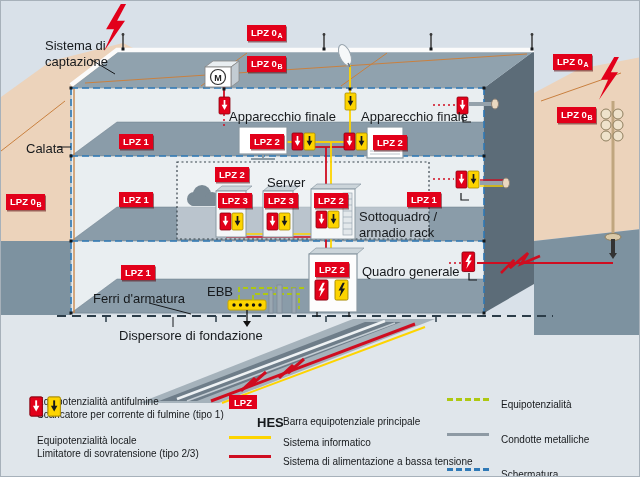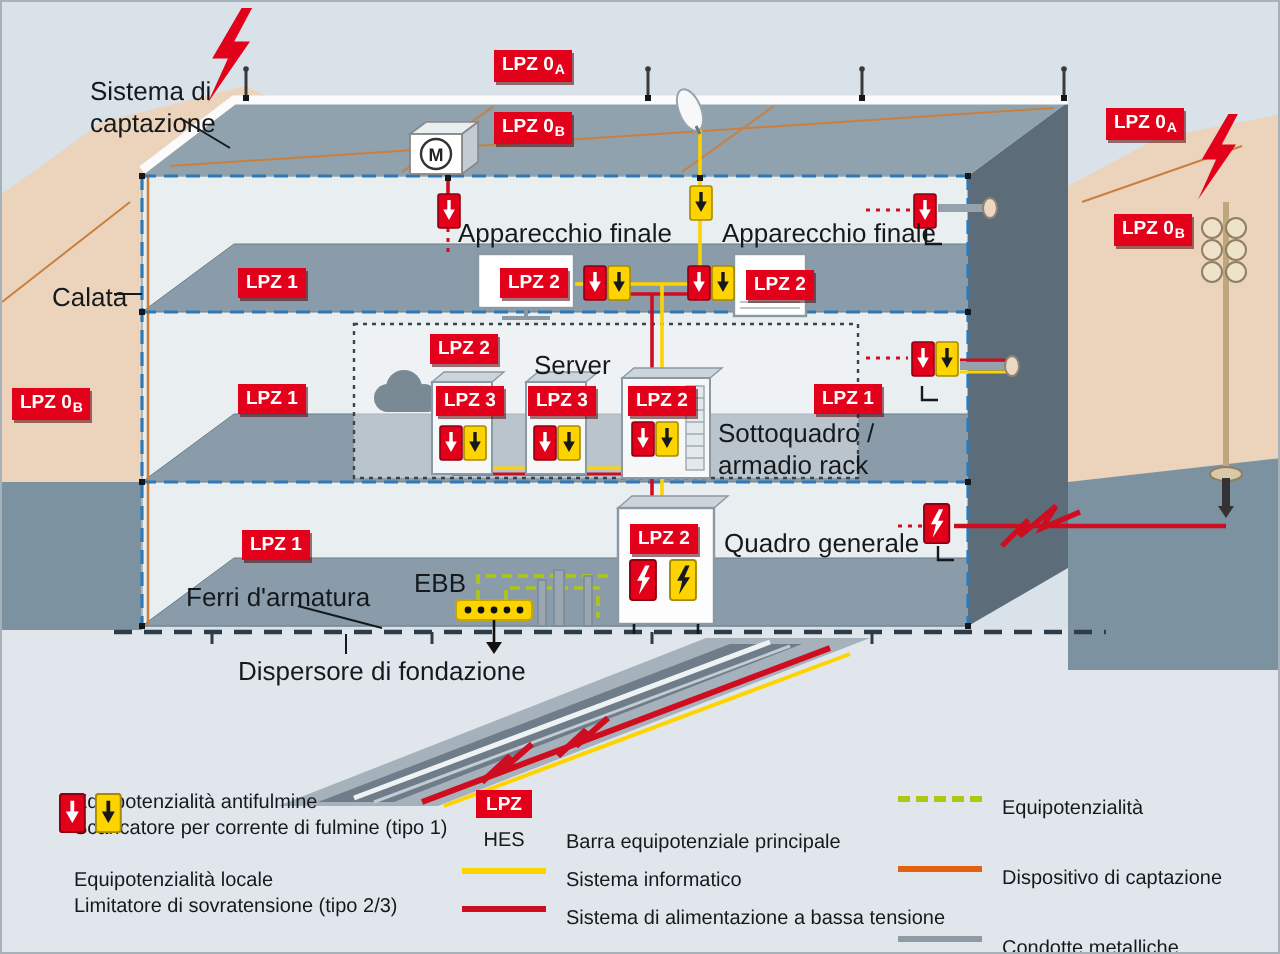--- a/index.html
+++ b/index.html
@@ -7,24 +7,24 @@
          background:#d9e1e9;overflow:hidden;font-family:"Liberation Sans",sans-serif;}
   .stage svg{position:absolute;left:0;top:0;}
   .lbl{position:absolute;font-size:13px;line-height:1.2;color:#16191c;white-space:pre-line;}
   .badge{position:absolute;background:#e2001a;color:#fff;font-weight:bold;font-size:9.5px;line-height:1;
          padding:3px 4px 2px;white-space:nowrap;box-shadow:1px 1.5px 0 rgba(90,0,8,.55);}
   .badge .sub{font-size:7px;vertical-align:-2px;margin-left:.5px;}
   .legend{position:absolute;left:0;top:390px;width:640px;height:87px;}
   .lg-col{position:absolute;display:flex;flex-direction:column;}
   .lg-row{display:flex;align-items:flex-start;}
   .lg-text{font-size:10px;line-height:1.3;color:#16191c;margin-left:8px;white-space:nowrap;}
-  .sw{width:46px;display:flex;align-items:center;justify-content:center;flex:0 0 46px;}
+  .sw{width:46px;display:flex;align-items:center;flex:0 0 46px;}
   .line-sw{width:42px;height:0;}
   .lg-badge{background:#e2001a;color:#fff;font-weight:bold;font-size:9.5px;padding:2.5px 5px 2px;line-height:1;}
-  .hes{font-weight:normal;font-size:10px;color:#16191c;}
+  .hes{font-weight:bold;font-size:13px;color:#16191c;margin-left:28px;}
 </style>
 </head>
 <body>
 
 <div class="stage">
 
 <svg width="640" height="477" viewBox="0 0 640 477">
   <defs>
     <g id="spdRA">
           <rect x="0" y="0" width="11" height="17" rx="1.2" fill="#e2001a" stroke="#8c0010" stroke-width="0.8"></rect>
@@ -386,26 +386,20 @@
 
   <div class="lg-col" style="left:446px;top:7px;gap:22px">
     <div class="lg-row">
       <span class="sw">
             <span class="line-sw" style="border-top:3px dashed #aec811"></span>
           </span>
       <div class="lg-text">Equipotenzialità</div>
     </div>
     <div class="lg-row">
       <span class="sw">
-            <span class="line-sw" style="border-top:3px solid #e2600f"></span>
-          </span>
-      <div class="lg-text">Dispositivo di captazione</div>
-    </div>
-    <div class="lg-row">
-      <span class="sw">
             <span class="line-sw" style="border-top:3px solid #8e9aa4"></span>
           </span>
       <div class="lg-text">Condotte metalliche</div>
     </div>
     <div class="lg-row">
       <span class="sw">
             <span class="line-sw" style="border-top:3px dashed #2f79b6"></span>
           </span>
       <div class="lg-text">Schermatura</div>
     </div>

